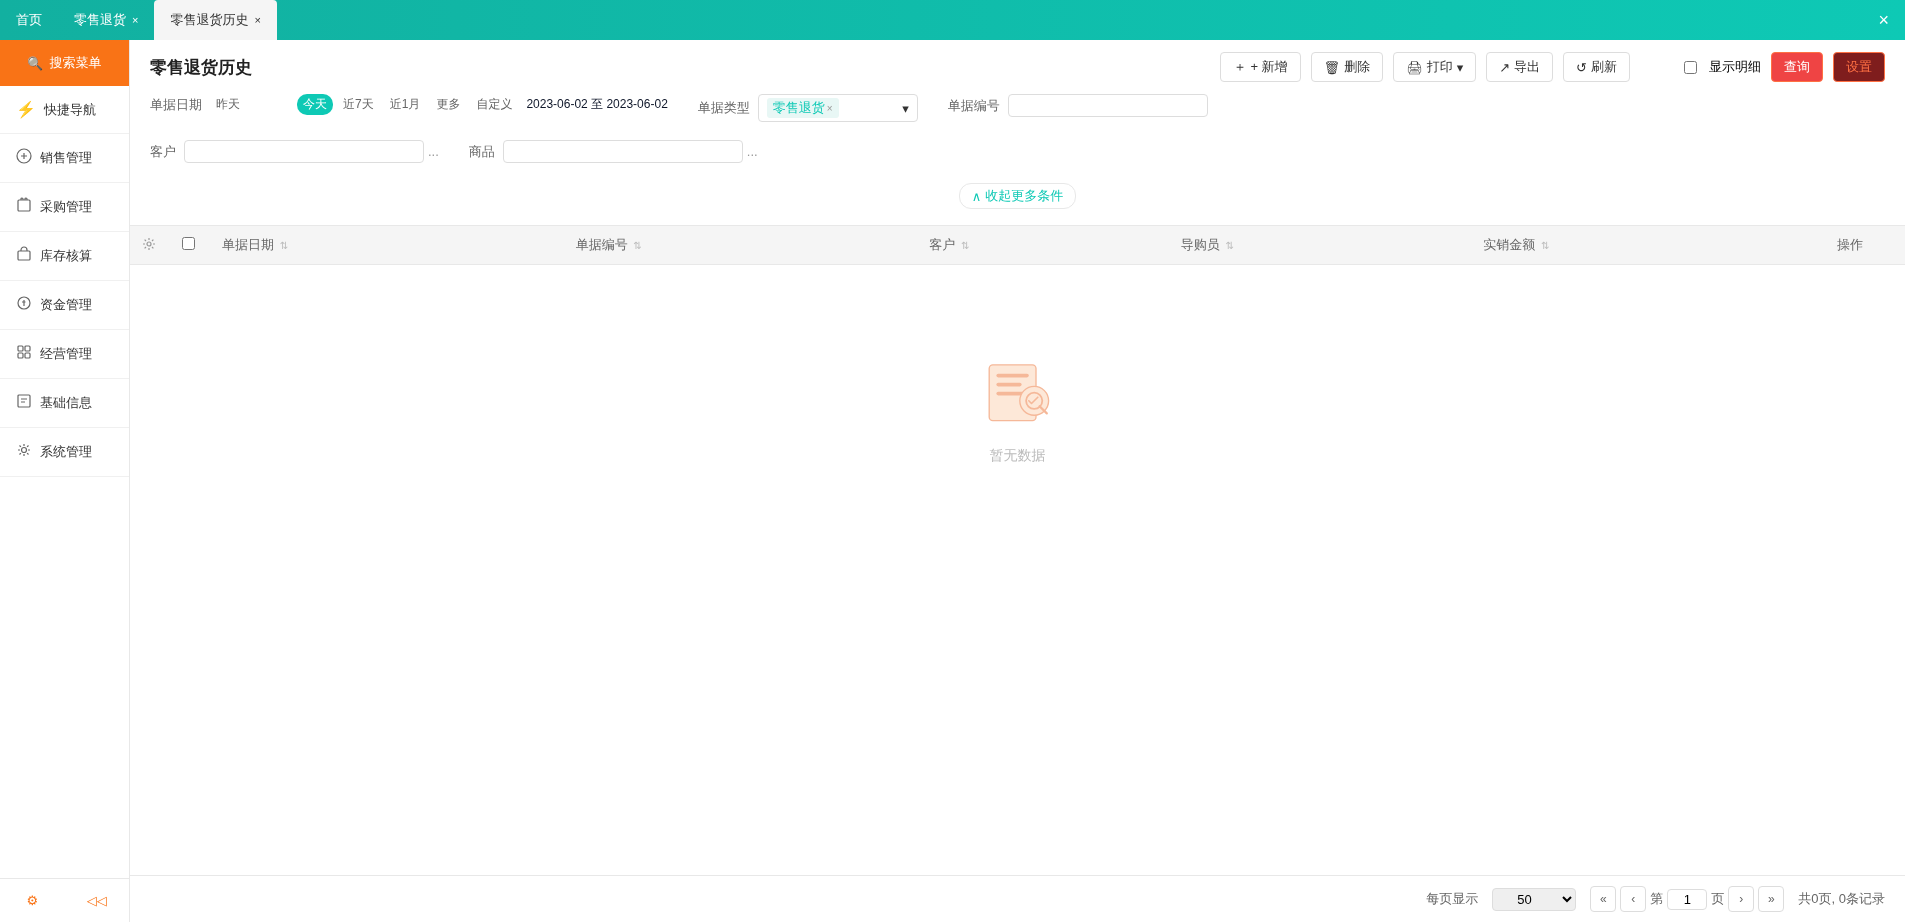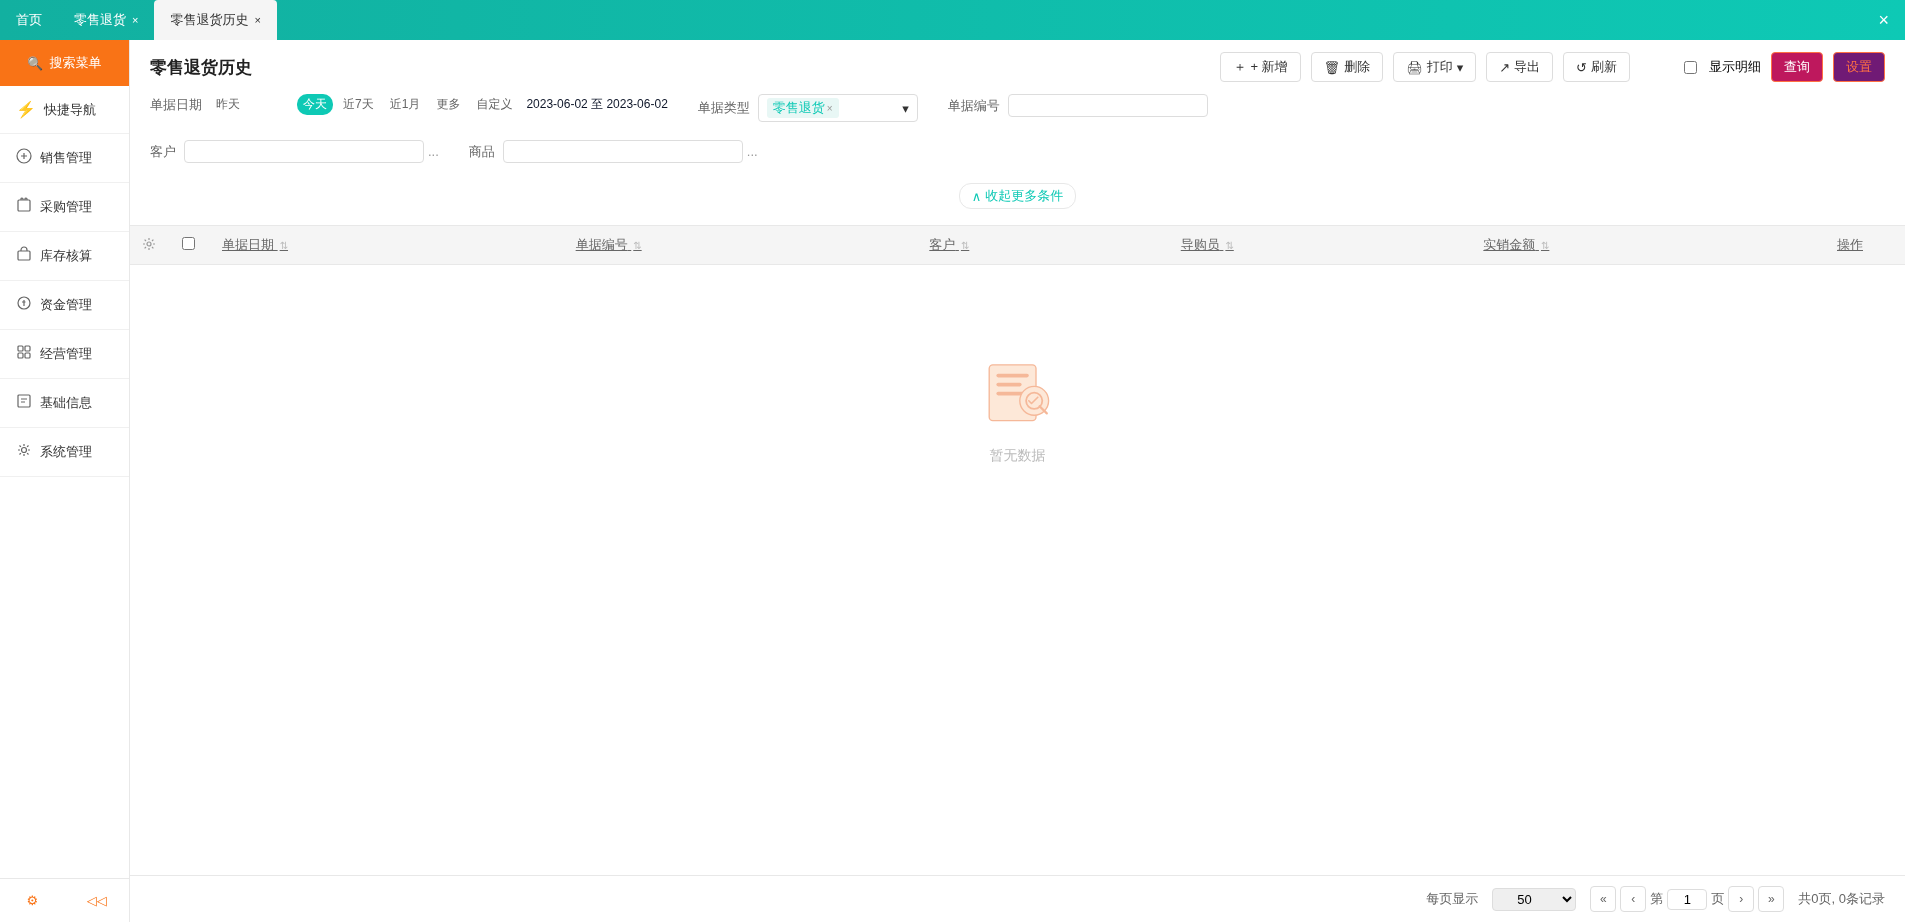--- a/index.html
+++ b/index.html
@@ -140,22 +140,22 @@
       align-items: center;
       gap: 4px;
       padding: 5px 12px;
       border-radius: 4px;
       cursor: pointer;
       font-size: 13px;
       border: 1px solid #ddd;
       background: #fff;
       color: #333;
     }
-    .btn-primary { background: #be185d; color: #fff; border-color: #ff7043; }
-    .btn-setting { background: #701a75; color: #ff7043; border: 1px solid #ff7043; }
+    .btn-primary { background: #ef4444; color: #fff; border-color: #ff7043; }
+    .btn-setting { background: #7f1d1d; color: #ff7043; border: 1px solid #ff7043; }
 
     .filter-row {
       display: flex;
       align-items: flex-start;
       flex-wrap: wrap;
       gap: 0;
       padding-bottom: 10px;
     }
     .filter-group {
       display: flex;
@@ -263,21 +263,20 @@
       border-bottom: 1px solid #e8e8e8;
     }
     .data-table th {
       padding: 10px 12px;
       text-align: left;
       color: #666;
       font-weight: normal;
       font-size: 13px;
       border-bottom: 1px solid #e8e8e8;
       white-space: nowrap;
-      text-decoration: underline;
     }
     .data-table th .sort-icon { color: #bbb; font-size: 10px; margin-left: 2px; }
     .th-settings { width: 40px; text-align: center; }
     .th-checkbox { width: 40px; text-align: center; }
     .th-actions { width: 80px; text-align: center; }
     .th-amount { text-align: right; }
     .empty-state {
       display: flex;
       flex-direction: column;
       align-items: center;

